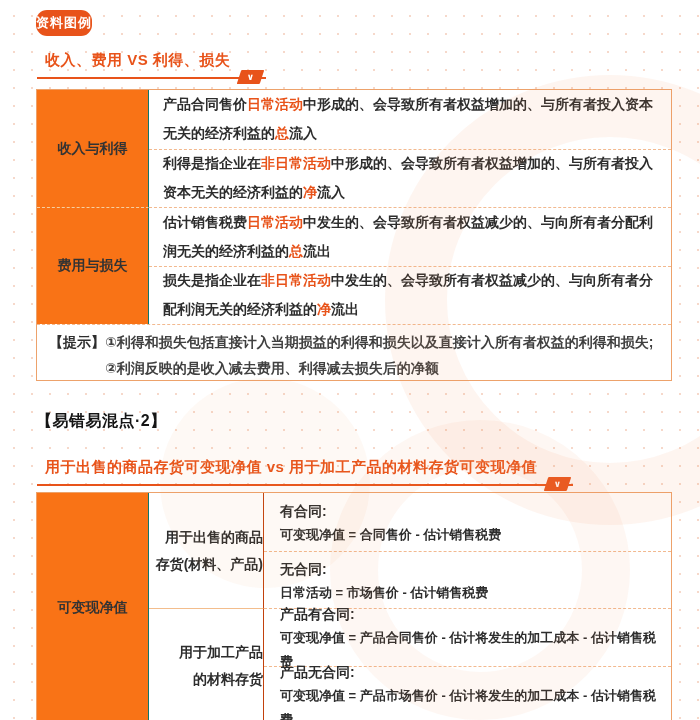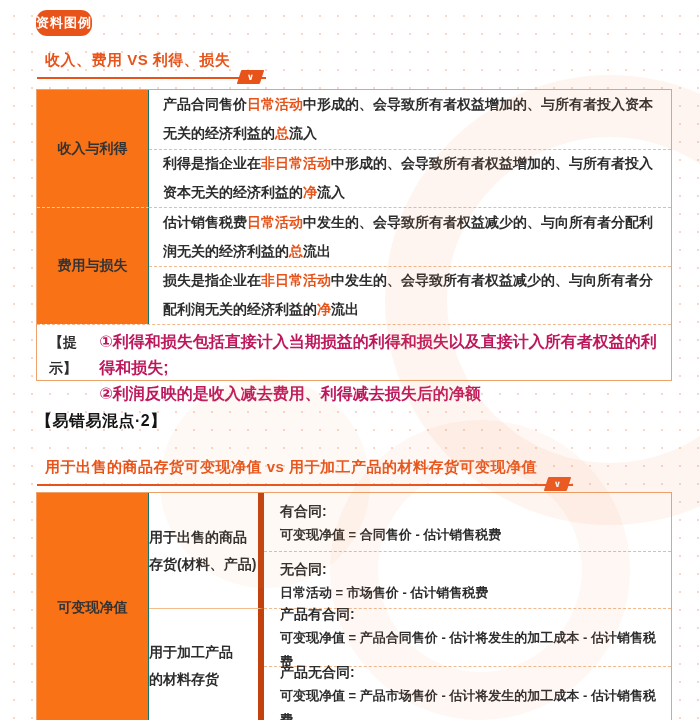--- a/index.html
+++ b/index.html
@@ -95,37 +95,37 @@
   .hl { color: #e8531a; }
 
   .note {
     grid-area: 5 / 1 / 6 / 3;
     border-top: 1px dashed #f2b98f;
     display: flex; align-items: flex-start;
     padding: 4px 10px 0 12px;
     background: #ffffff;
   }
   .note-prefix { font-size: 14px; font-weight: 700; color: #2d2d2d; line-height: 26px; }
-  .note-items { font-size: 16px; font-weight: 600; color: #be185d; line-height: 26px; }
+  .note-items { font-size: 14px; font-weight: 600; color: #404040; line-height: 26px; }
 
   
   .t2 {
     margin: 6px 0 0 36px; width: 636px;
     display: grid;
     grid-template-columns: 112px 115px 1fr;
     grid-template-rows: repeat(4, 57.5px);
     border: 1px solid #eda26b;
     background: #ffffff;
   }
   .t2 .rowhead { grid-area: 1 / 1 / 5 / 2; }
   .mid-cell {
     grid-column: 2 / 3;
-    display: flex; flex-direction: column; align-items: flex-start; justify-content: center;
+    display: flex; flex-direction: column; align-items: flex-end; justify-content: center;
     font-size: 14px; font-weight: 700; color: #2d2d2d; line-height: 27px;
-    border-right: 6px solid #c2410c;
+    border-right: 1px solid #c2410c;
     text-align: center;
   }
   .mc1 { grid-row: 1 / 3; }
   .mc2 { grid-row: 3 / 5; border-top: 1px solid #f3bd8c; }
   .f-cell {
     grid-column: 3 / 4;
     display: flex; flex-direction: column; justify-content: center;
     padding: 2px 4px 0 16px;
   }
   .fc1 { grid-row: 1 / 2; }

